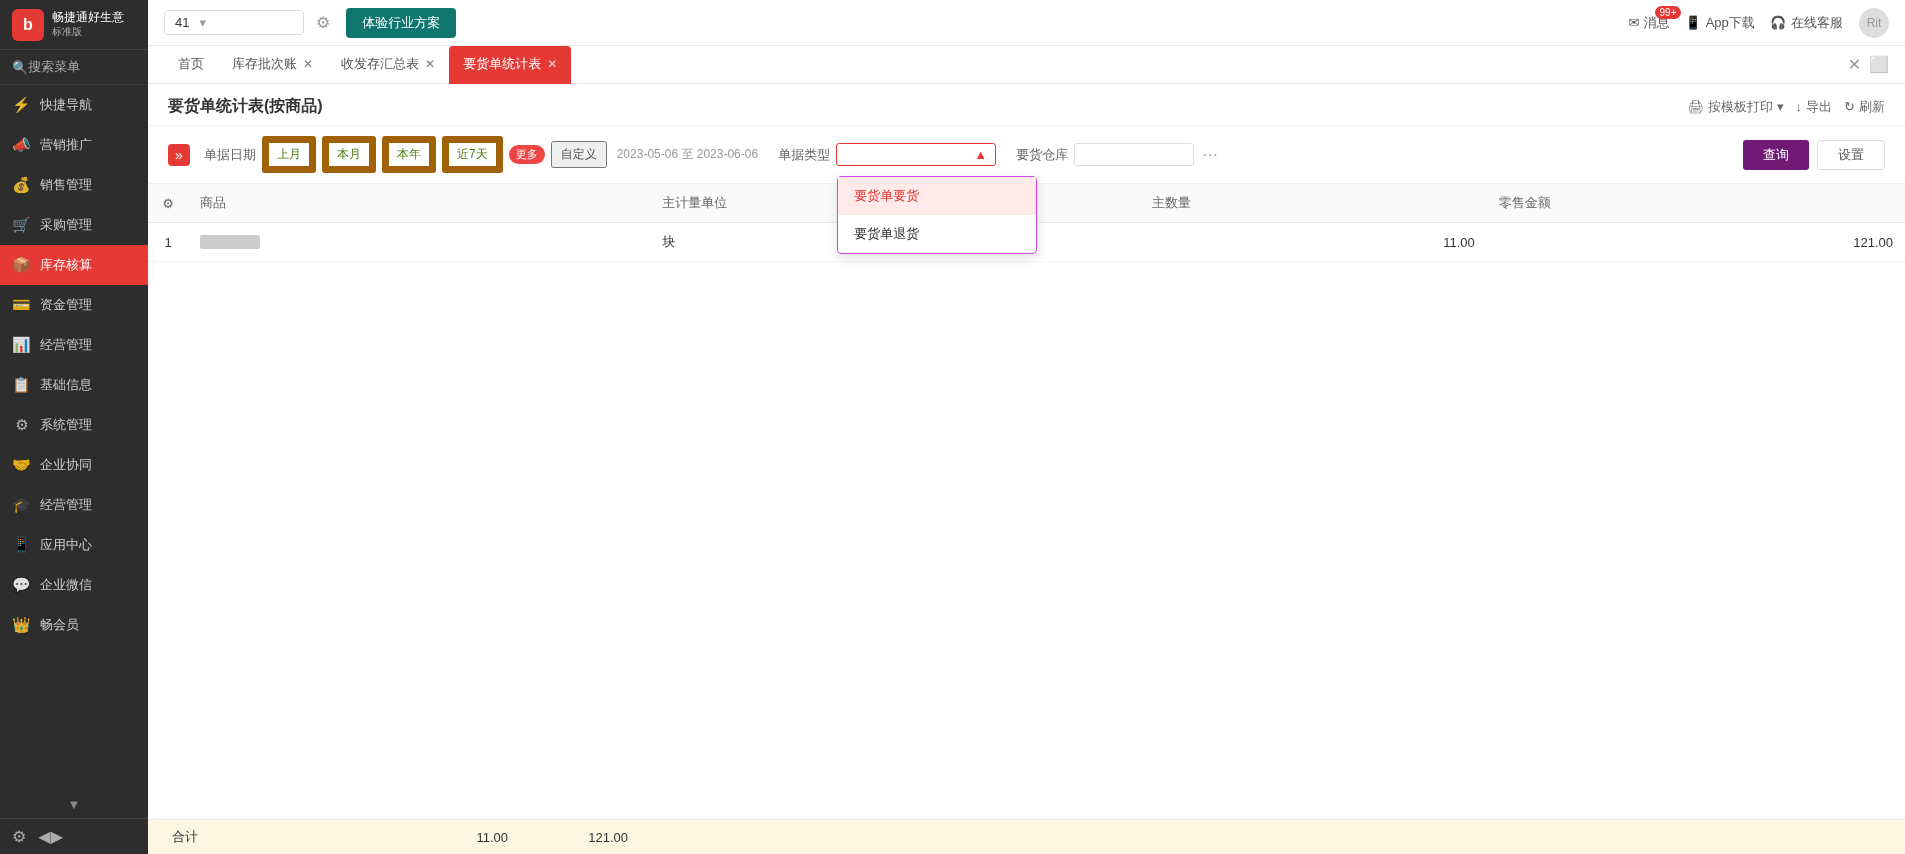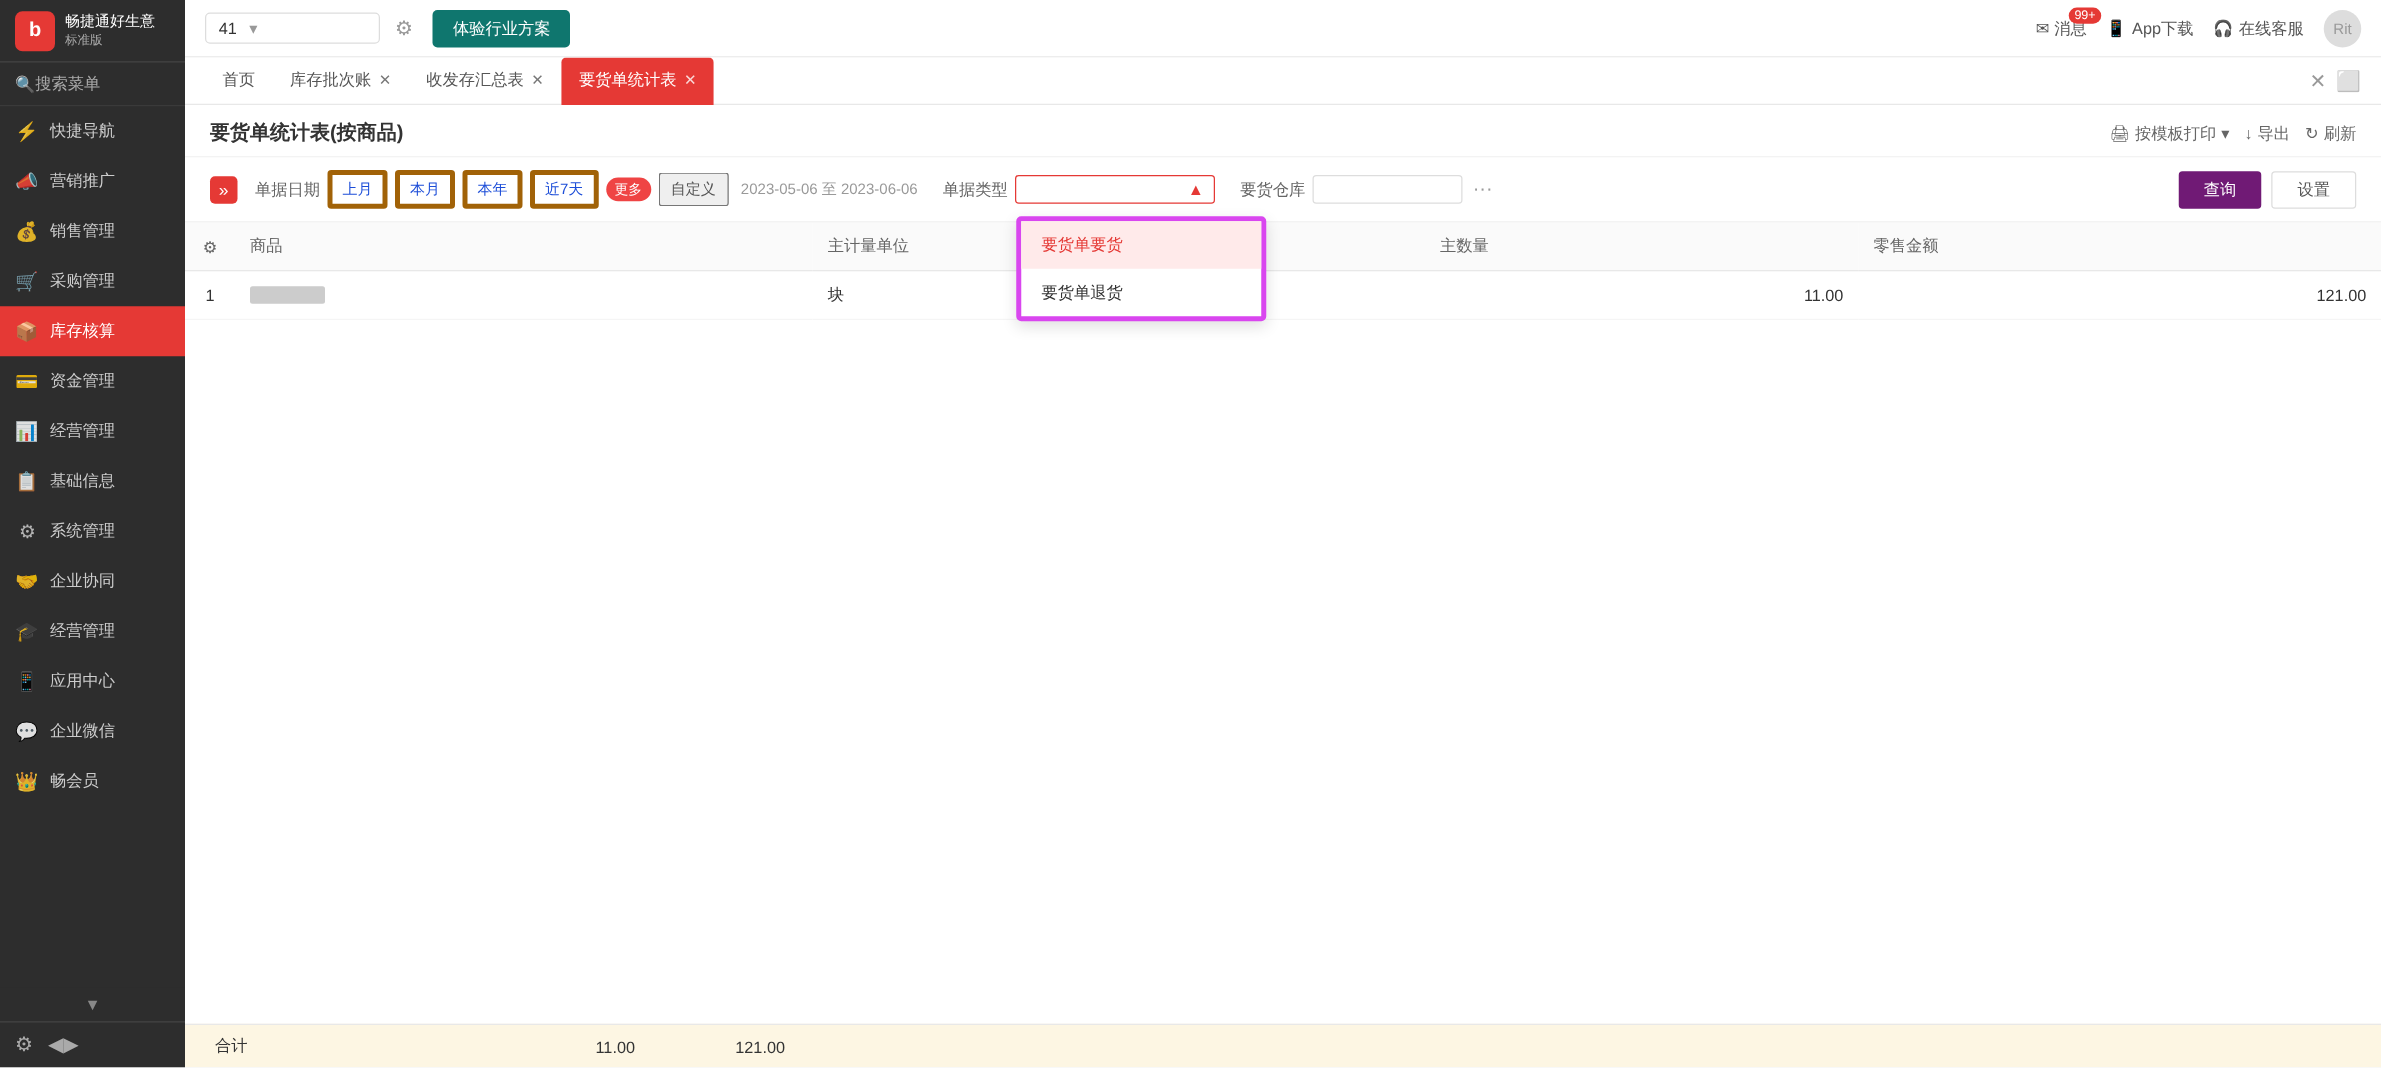--- a/index.html
+++ b/index.html
@@ -194,22 +194,22 @@
       width: 22px; height: 22px; border-radius: 4px;
       cursor: pointer; display: flex; align-items: center; justify-content: center;
       font-size: 14px; margin-right: 14px;
     }
     .filter-item {
       display: flex; align-items: center; margin-right: 20px;
     }
     .filter-label { color: #666; margin-right: 6px; font-size: 13px; white-space: nowrap; }
     .date-range { display: flex; align-items: center; gap: 6px; font-size: 13px; }
     .date-btn {
-      padding: 3px 8px; border: 4px solid #a16207; border-radius: 3px;
-      cursor: pointer; color: #1d4ed8; background: #fff; font-size: 12px;
+      padding: 3px 8px; border: 7px solid #a16207; border-radius: 3px;
+      cursor: pointer; color: #4d7c0f; background: #fff; font-size: 12px;
     }
     .date-tag {
       padding: 2px 7px; border-radius: 10px;
       font-size: 11px; background: #ef4444; color: #fff;
       cursor: pointer;
     }
     .date-custom-btn {
       padding: 3px 8px; color: #555; cursor: pointer; font-size: 12px;
     }
     .date-range-text { color: #999; font-size: 12px; margin-left: 4px; }
@@ -238,21 +238,21 @@
       margin-left: auto;
     }
     .setup-btn {
       border: 1px solid #ddd; background: #fff; color: #555;
       padding: 5px 20px; border-radius: 3px; cursor: pointer; font-size: 13px;
       margin-left: 8px;
     }
     .dropdown-menu {
       position: absolute;
       background: #fff;
-      border: 4px solid #d946ef;
+      border: 1px solid #d946ef;
       border-radius: 4px;
       box-shadow: 0 4px 12px rgba(0,0,0,0.12);
       min-width: 200px;
       z-index: 100;
       pointer-events: all;
     }
     .dropdown-item {
       padding: 10px 16px; cursor: pointer; font-size: 13px; color: #333;
     }
     .dropdown-item.selected { background: #ffeaea; color: #e53935; }

